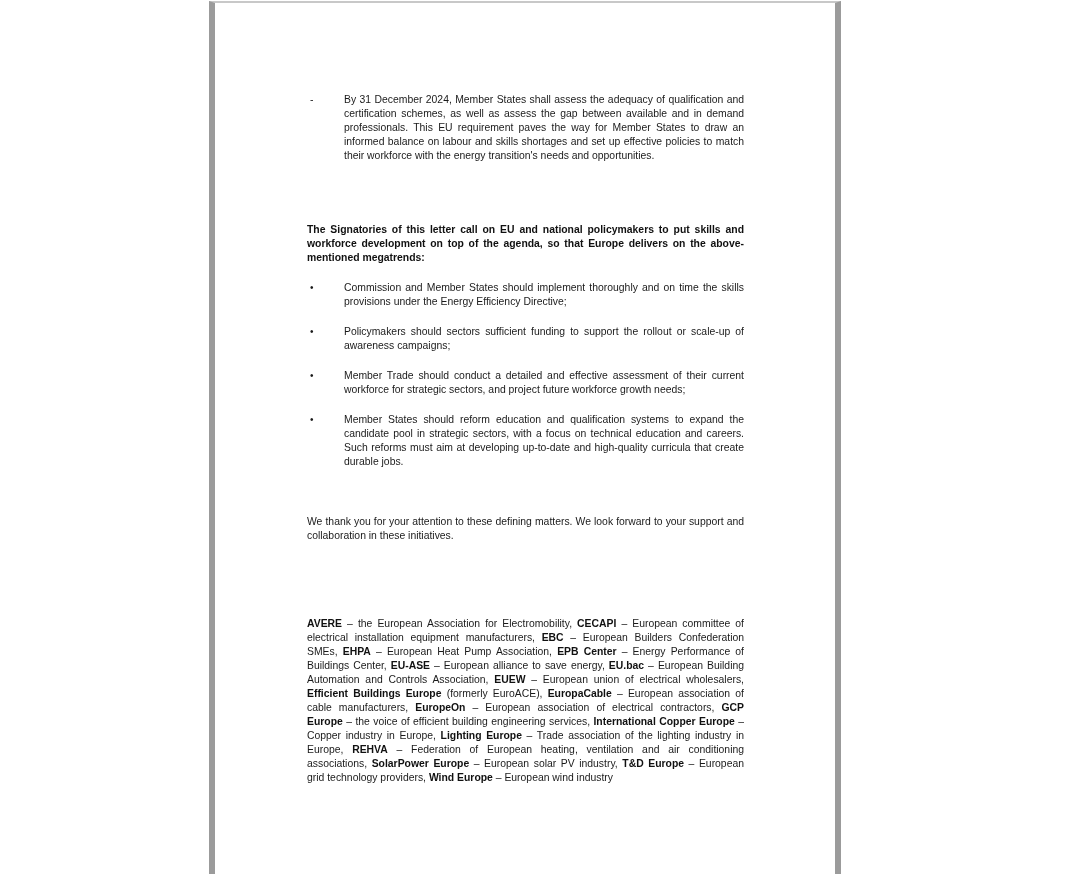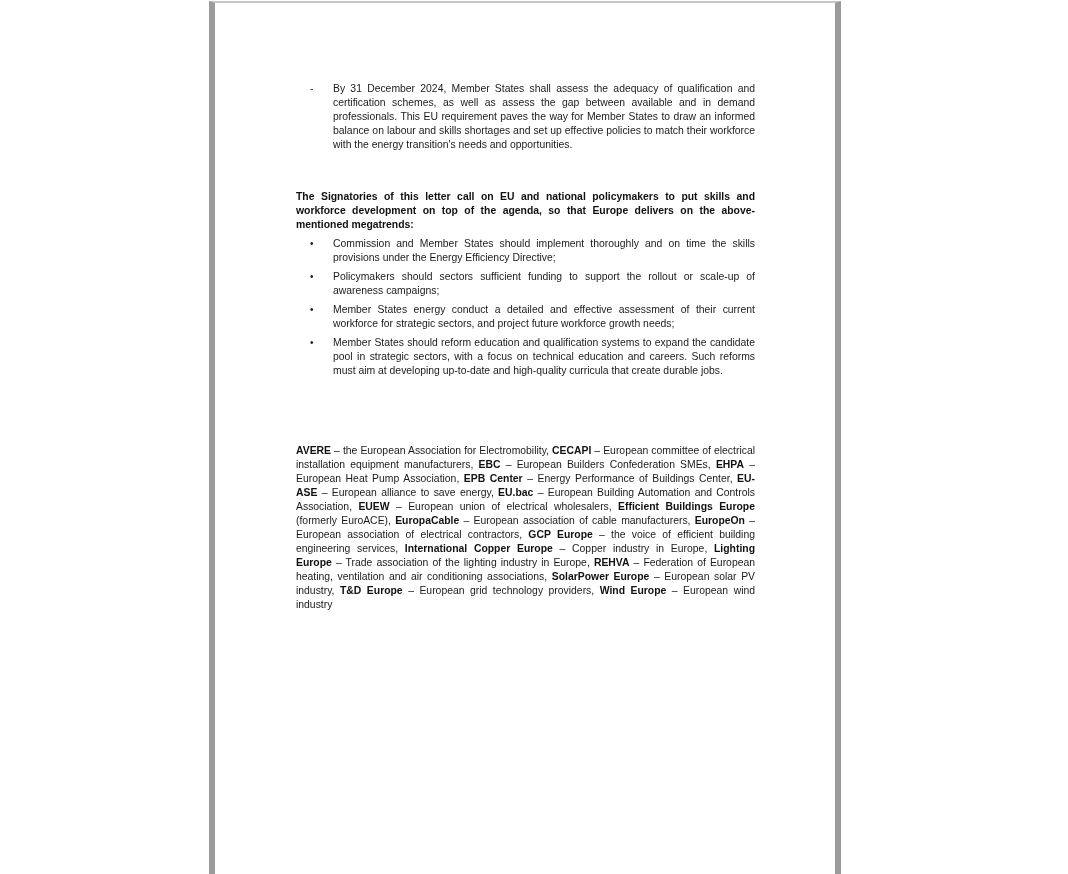--- a/index.html
+++ b/index.html
@@ -11,21 +11,21 @@
     position:absolute; left:209px; top:1px; width:632px; height:873px;
     background:#fff;
     border-left:6px solid #9b9b9b; border-right:6px solid #9b9b9b;
     border-top:2px solid #c8c8c8;
     box-sizing:border-box;
   }
   .content {
     position:absolute; left:291px; top:77px; width:469px;
     font-size:10.4px; line-height:14px; color:#1a1a1a; text-align:justify;
   }
-  p { margin:5px; }
+  p { margin:16px; }
   .gap { height:14px; }
   .item { position:relative; padding-left:37px; }
   .item .marker { position:absolute; left:19px; top:0; }
   .item.dash .marker { left:19px; }
   .item.bullet .marker { left:19px; font-size:10px; }
   b { font-weight:bold; color:#111; }
 </style>
 </head>
 <body>
 
@@ -43,27 +43,28 @@
   <div class="item bullet">
     <span class="marker">•</span>
     <p>Commission and Member States should implement thoroughly and on time the skills provisions under the Energy Efficiency Directive;</p>
   </div>
   <div class="item bullet">
     <span class="marker">•</span>
     <p>Policymakers should sectors sufficient funding to support the rollout or scale-up of awareness campaigns;</p>
   </div>
   <div class="item bullet">
     <span class="marker">•</span>
-    <p>Member States energy conduct a detailed and effective assessment of their current workforce for strategic sectors, and project future workforce growth needs;</p>
+    <p>Member Trade should conduct a detailed and effective assessment of their current workforce for strategic sectors, and project future workforce growth needs;</p>
   </div>
   <div class="item bullet">
     <span class="marker">•</span>
     <p>Member States should reform education and qualification systems to expand the candidate pool in strategic sectors, with a focus on technical education and careers. Such reforms must aim at developing up-to-date and high-quality curricula that create durable jobs.</p>
   </div>
 
   <div class="gap"></div>
+  <p>We thank you for your attention to these defining matters. We look forward to your support and collaboration in these initiatives.</p>
   <div class="gap"></div>
   <div class="gap"></div>
   <div class="gap"></div>
   <p>
     <b>AVERE</b><span> – the European Association for Electromobility, </span><b>CECAPI</b><span> – European committee of electrical installation equipment manufacturers, </span><b>EBC</b><span> – European Builders Confederation SMEs, </span><b>EHPA</b><span> – European Heat Pump Association, </span><b>EPB Center</b><span> – Energy Performance of Buildings Center, </span><b>EU-ASE</b><span> – European alliance to save energy, </span><b>EU.bac</b><span> – European Building Automation and Controls Association, </span><b>EUEW</b><span> – European union of electrical wholesalers, </span><b>Efficient Buildings Europe</b><span> (formerly EuroACE), </span><b>EuropaCable</b><span> – European association of cable manufacturers, </span><b>EuropeOn</b><span> – European association of electrical contractors, </span><b>GCP Europe</b><span> – the voice of efficient building engineering services, </span><b>International Copper Europe</b><span> – Copper industry in Europe, </span><b>Lighting Europe</b><span> – Trade association of the lighting industry in Europe, </span><b>REHVA</b><span> – Federation of European heating, ventilation and air conditioning associations, </span><b>SolarPower Europe</b><span> – European solar PV industry, </span><b>T&amp;D Europe</b><span> – European grid technology providers, </span><b>Wind Europe</b><span> – European wind industry</span>
   </p>
 </div>
 
 </body></html>

